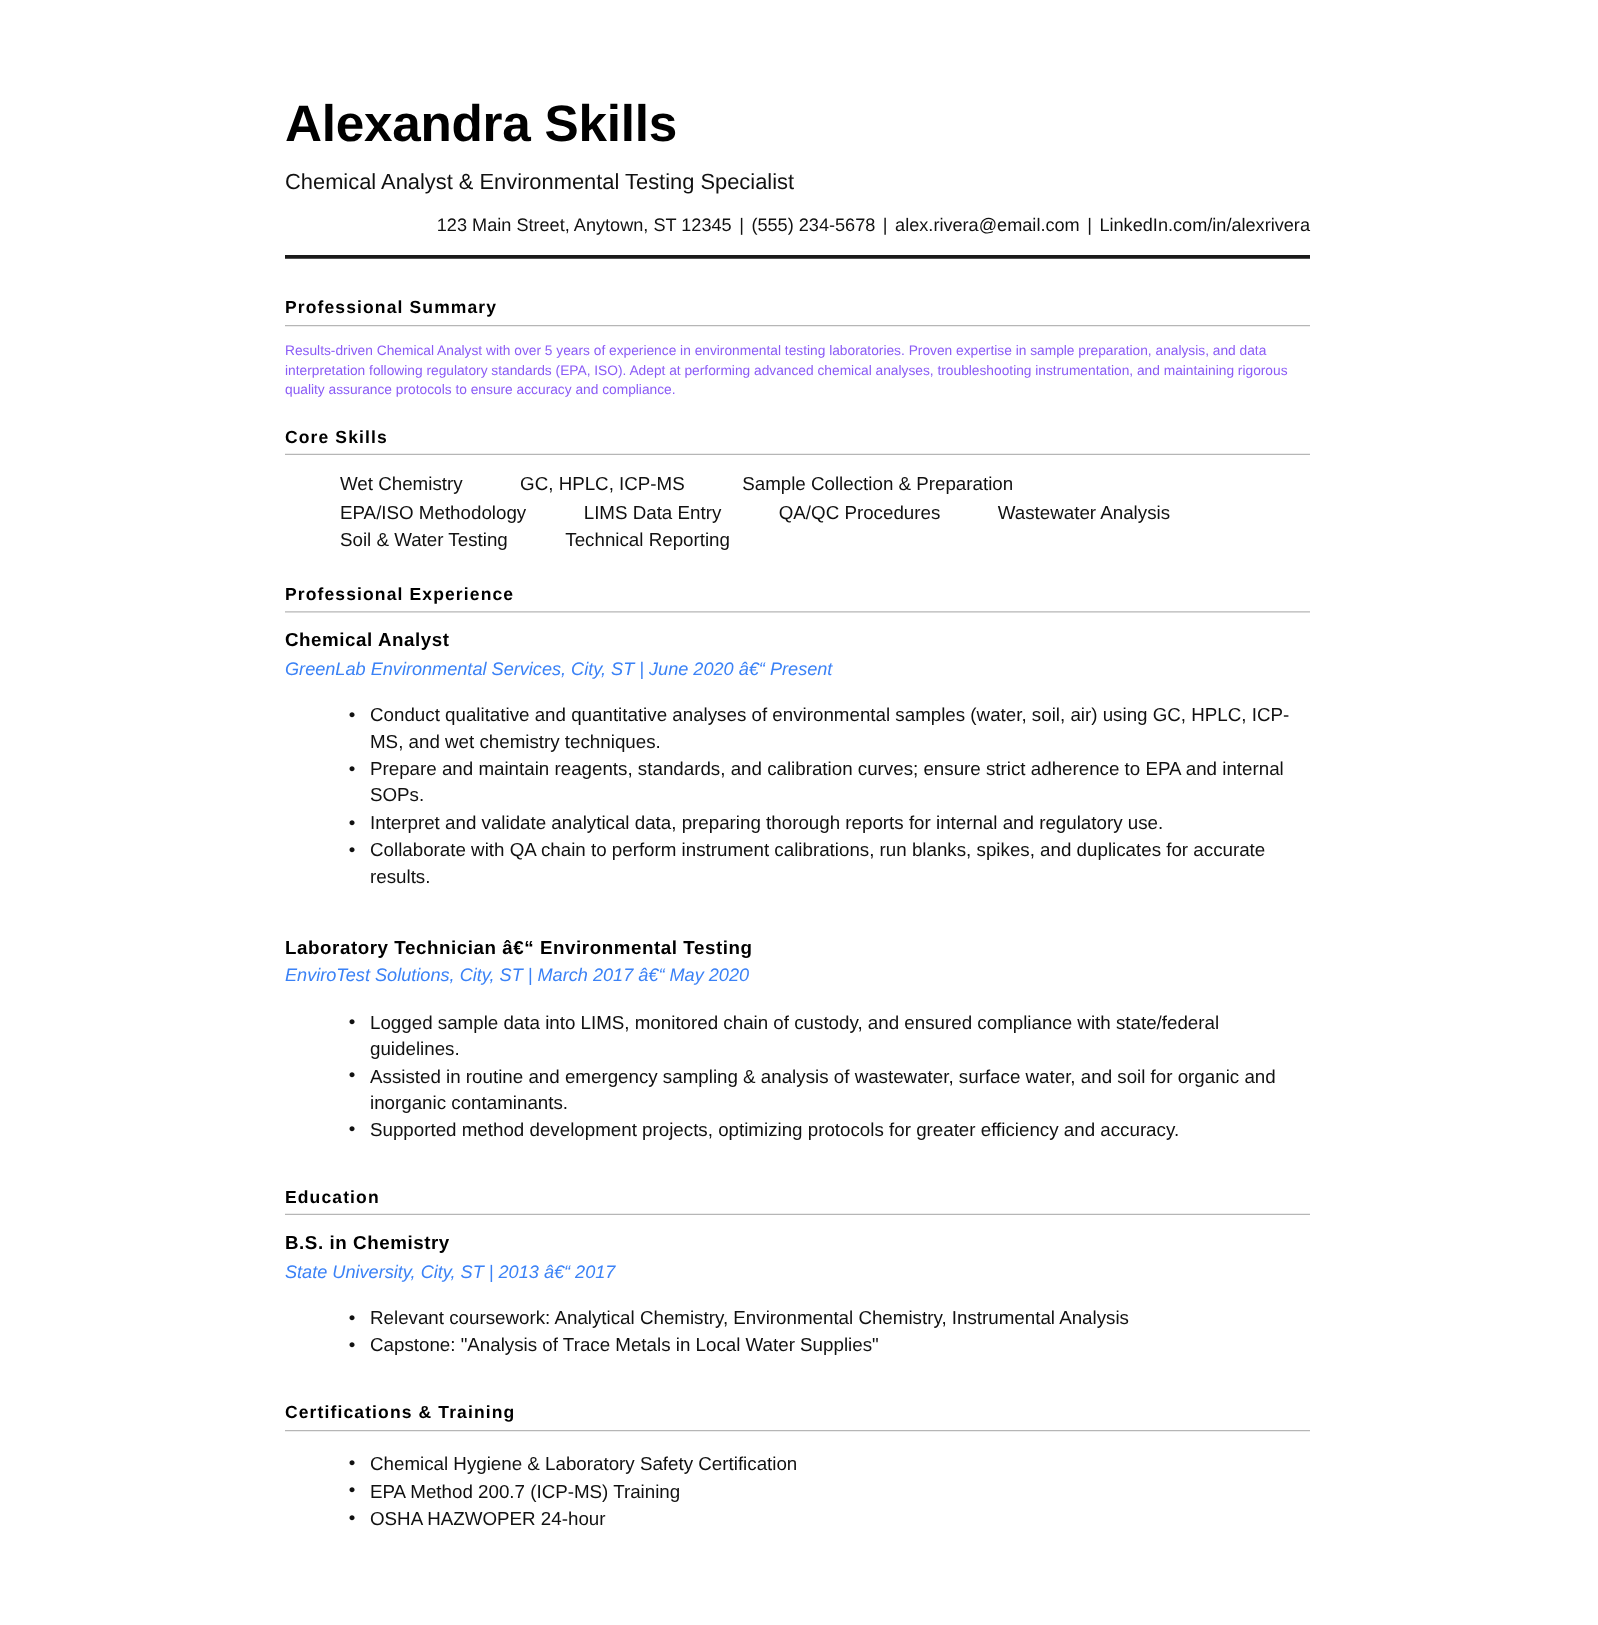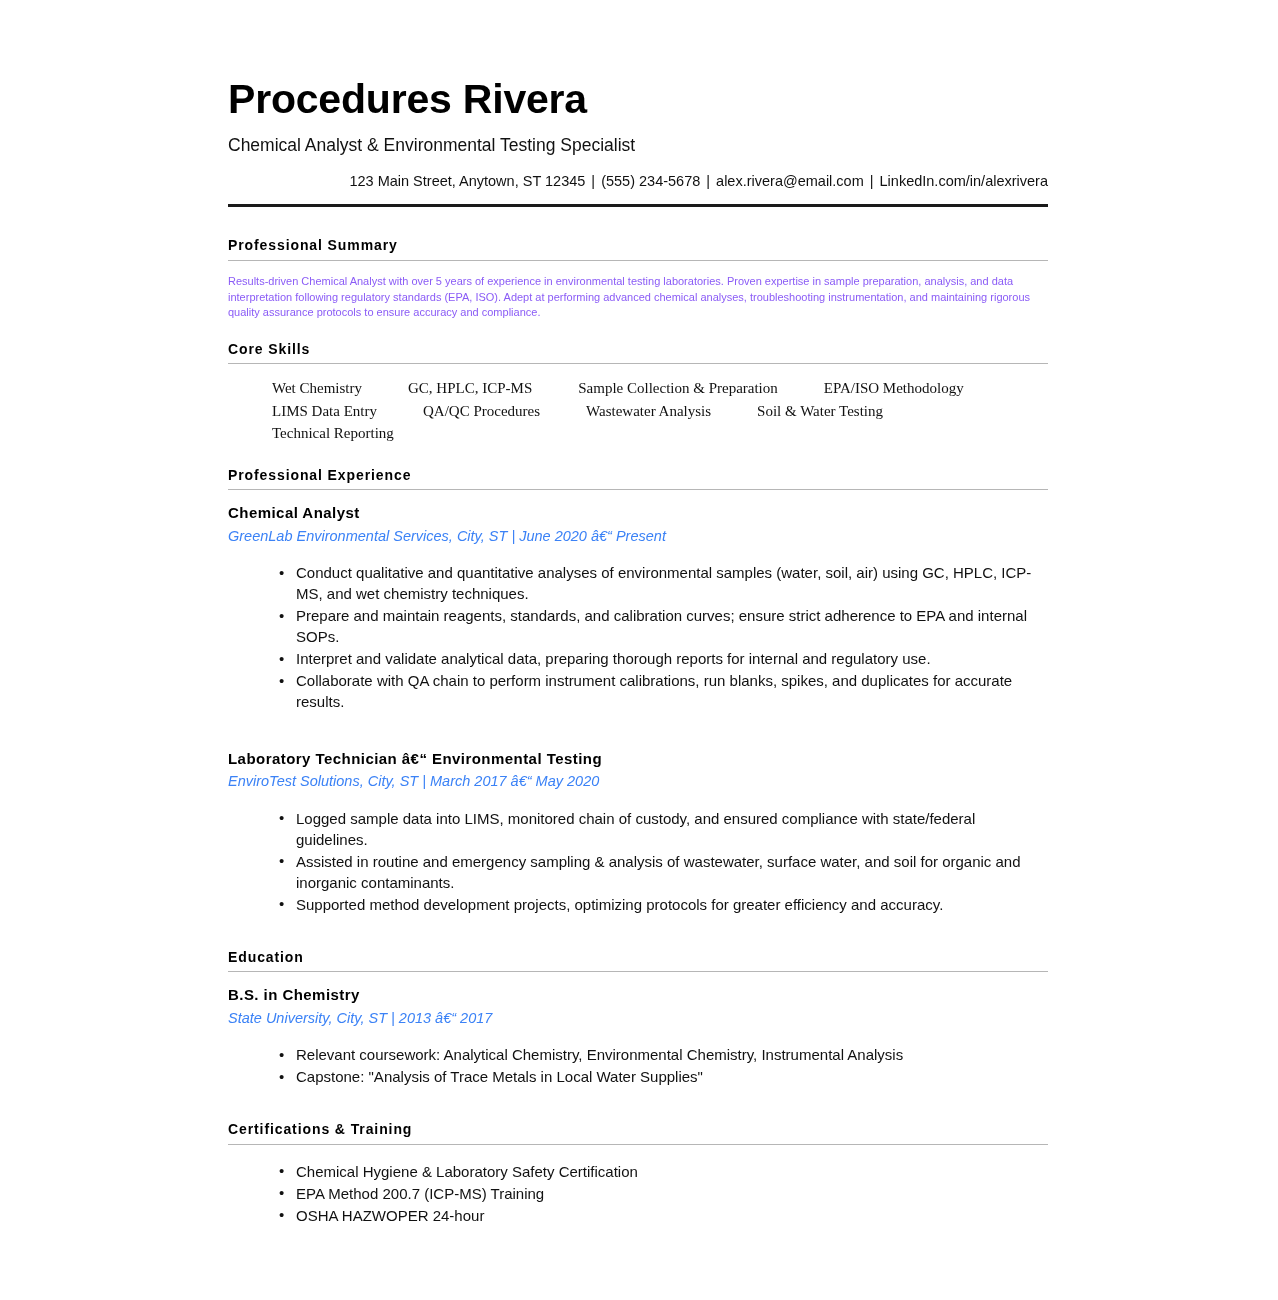--- a/index.html
+++ b/index.html
@@ -86,21 +86,20 @@
     margin: 0 0 20px 0;
     color: #8b5cf6;
     text-align: left;
   }
 
   
   .skills {
     padding-left: 44px;
     margin: 0 0 22px 0;
     font-size: 0;
-    font-family: Liberation Serif, serif;
   }
   .skill {
     display: inline-block;
     font-size: 15px;
     line-height: 1.5;
     color: #111;
     margin-right: 46px;
     white-space: nowrap;
   }
 
@@ -153,21 +152,21 @@
 
   .spacer-lg { height: 18px; }
 </style>
 </head>
 <body>
 
 <div class="page">
   <div class="resume">
 
     <header>
-      <h1 class="name">Procedures Rivera</h1>
+      <h1 class="name">Alexandra Skills</h1>
       <div class="headline">Chemical Analyst &amp; Environmental Testing Specialist</div>
       <div class="contact">
         <span>123 Main Street, Anytown, ST 12345</span><span class="sep">|</span><span>(555) 234-5678</span><span class="sep">|</span><span>alex.rivera@email.com</span><span class="sep">|</span><span>LinkedIn.com/in/alexrivera</span>
       </div>
       <hr class="header-rule">
     </header>
 
     <section class="section section-summary">
       <h2 class="section-title">Professional Summary</h2>
       <hr class="section-rule">

